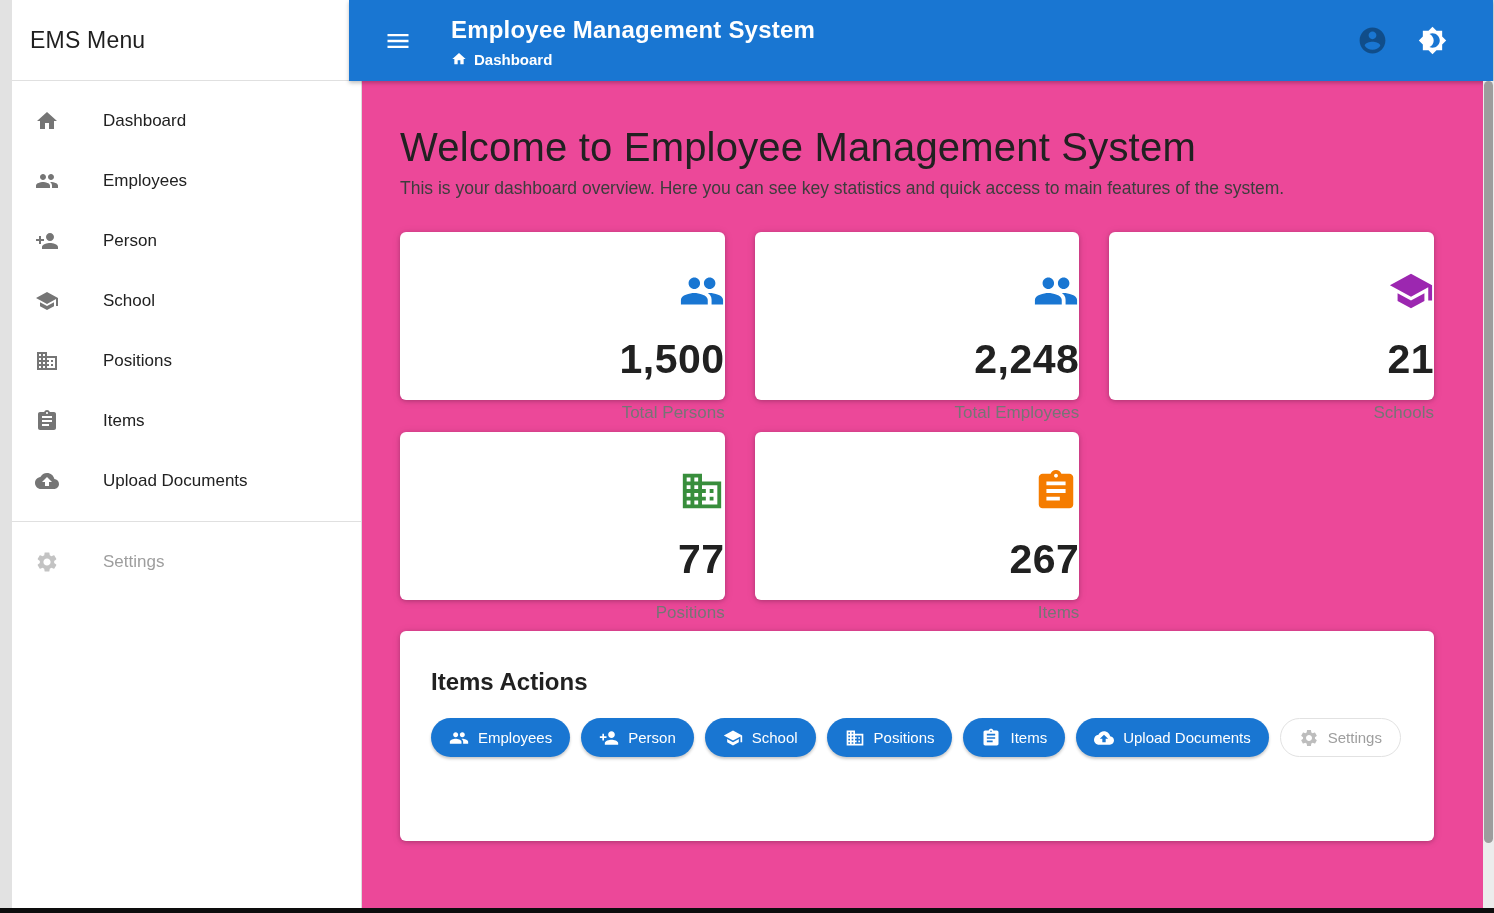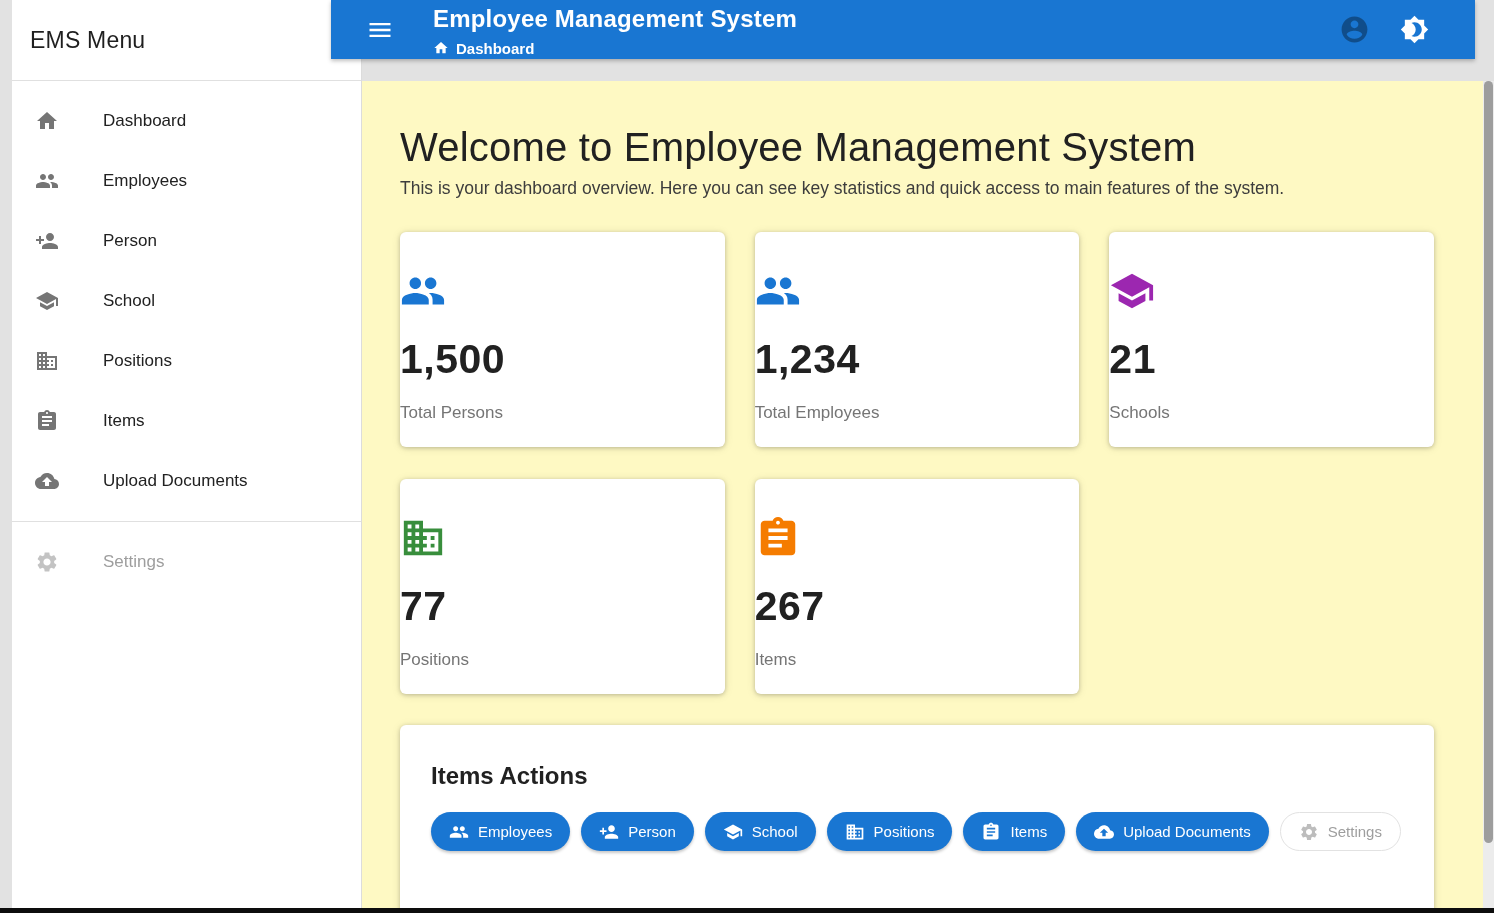--- a/index.html
+++ b/index.html
@@ -14,38 +14,38 @@
   .sidebar-title { font-size:23px; font-weight:500; color:#1f1f1f; letter-spacing:.2px; }
   .nav-list { padding-top:10px; }
   .nav-item { height:60px; display:flex; align-items:center; padding-left:23px; cursor:pointer; }
   .nav-item .nav-icon { width:24px; height:24px; color:#757575; margin-right:44px; flex:none; }
   .nav-item .nav-label { font-size:17px; color:#212121; }
   .nav-divider { border:none; border-top:1px solid #e0e0e0; margin:10px 0; }
   .nav-item.disabled .nav-icon { color:#c3c3c3; }
   .nav-item.disabled .nav-label { color:#9e9e9e; }
 
   
-  .header { position:absolute; left:331px; top:0; width:1144px; height:59px; background:#1976d2; z-index:30; display:flex; align-items:center; box-shadow:0 2px 4px rgba(0,0,0,.25); }
+  .header { position:absolute; left:349px; top:0; width:1144px; height:81px; background:#1976d2; z-index:30; display:flex; align-items:center; box-shadow:0 2px 4px rgba(0,0,0,.25); }
   .hamburger { width:28px; height:28px; color:#ffffff; margin-left:35px; background:none; border:none; cursor:pointer; padding:0; flex:none; }
   .header-titles { margin-left:39px; padding-top:2px; }
   .header-title { color:#ffffff; font-size:24px; font-weight:700; letter-spacing:.2px; }
   .breadcrumb { display:flex; align-items:center; gap:7px; margin-top:7px; color:#ffffff; cursor:pointer; }
   .breadcrumb .bc-icon { width:16px; height:16px; color:#ffffff; }
   .breadcrumb .bc-label { font-size:15px; font-weight:700; }
   .header-right { margin-left:auto; display:flex; align-items:center; gap:30px; padding-right:46px; }
   .account-btn { width:31px; height:31px; color:rgba(0,0,0,.34); background:none; border:none; padding:0; cursor:pointer; }
   .theme-btn { width:29px; height:29px; color:#ffffff; background:none; border:none; padding:0; cursor:pointer; }
 
   
-  .content { position:absolute; left:350px; top:81px; width:1144px; height:832px; background:#fef9c3; padding:44px 60px 0 50px; overflow:hidden; }
+  .content { position:absolute; left:350px; top:81px; width:1144px; height:832px; background:#ec4899; padding:44px 60px 0 50px; overflow:hidden; }
   .welcome-title { font-size:40px; font-weight:400; color:#212121; letter-spacing:.2px; }
   .welcome-subtitle { margin-top:8px; font-size:17.5px; color:#3d3d3d; }
 
   .stats-grid { margin-top:33px; width:1034px; display:grid; grid-template-columns:repeat(3,1fr); gap:32px 30px; }
-  .stat-card { background:#ffffff; border-radius:6px; height:215px; box-shadow:0 1px 4px rgba(0,0,0,.2), 0 1px 10px rgba(0,0,0,.1); display:flex; flex-direction:column; align-items:flex-start; padding-top:36px; }
+  .stat-card { background:#ffffff; border-radius:6px; height:168px; box-shadow:0 1px 4px rgba(0,0,0,.2), 0 1px 10px rgba(0,0,0,.1); display:flex; flex-direction:column; align-items:flex-end; padding-top:36px; }
   .stat-icon { width:46px; height:46px; }
   .stat-blue   { color:#1976d2; }
   .stat-purple { color:#9c27b0; }
   .stat-green  { color:#388e3c; }
   .stat-orange { color:#f57c00; }
   .stat-value { margin-top:22px; font-size:41px; font-weight:700; color:#212121; letter-spacing:.5px; }
   .stat-label { margin-top:20px; font-size:17px; color:#757575; }
 
   .qa-card { margin-top:31px; width:1034px; height:210px; background:#ffffff; border-radius:6px; box-shadow:0 1px 4px rgba(0,0,0,.2), 0 1px 10px rgba(0,0,0,.1); padding:37px 31px 0 31px; }
   .qa-title { font-size:24px; font-weight:700; color:#212121; }
@@ -219,21 +219,21 @@
         </span>
       <div class="stat-value">1,500</div>
       <div class="stat-label">Total Persons</div>
     </div>
     <div class="stat-card">
       <span class="stat-icon stat-blue">
           <svg class="ic" viewBox="0 0 24 24">
             <use href="#i-people"></use>
           </svg>
         </span>
-      <div class="stat-value">1,234</div>
+      <div class="stat-value">2,248</div>
       <div class="stat-label">Total Employees</div>
     </div>
     <div class="stat-card">
       <span class="stat-icon stat-purple">
           <svg class="ic" viewBox="0 0 24 24">
             <use href="#i-school"></use>
           </svg>
         </span>
       <div class="stat-value">21</div>
       <div class="stat-label">Schools</div>

